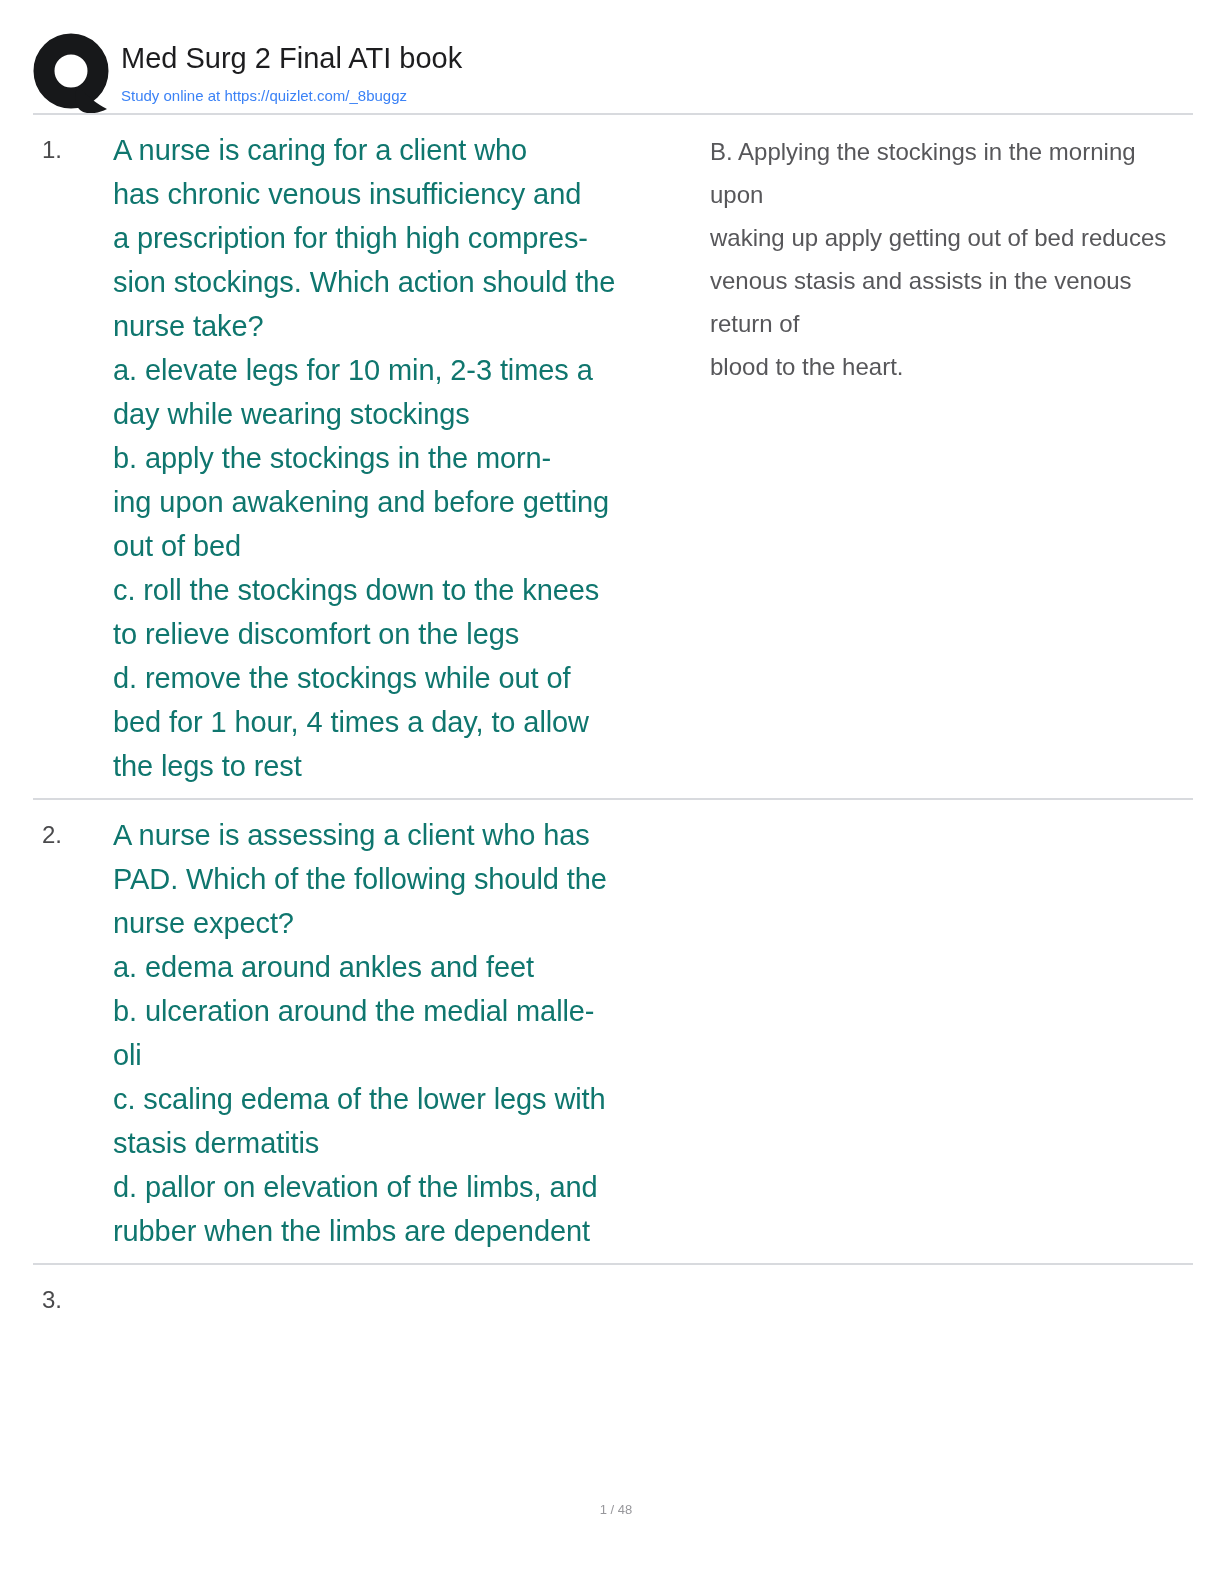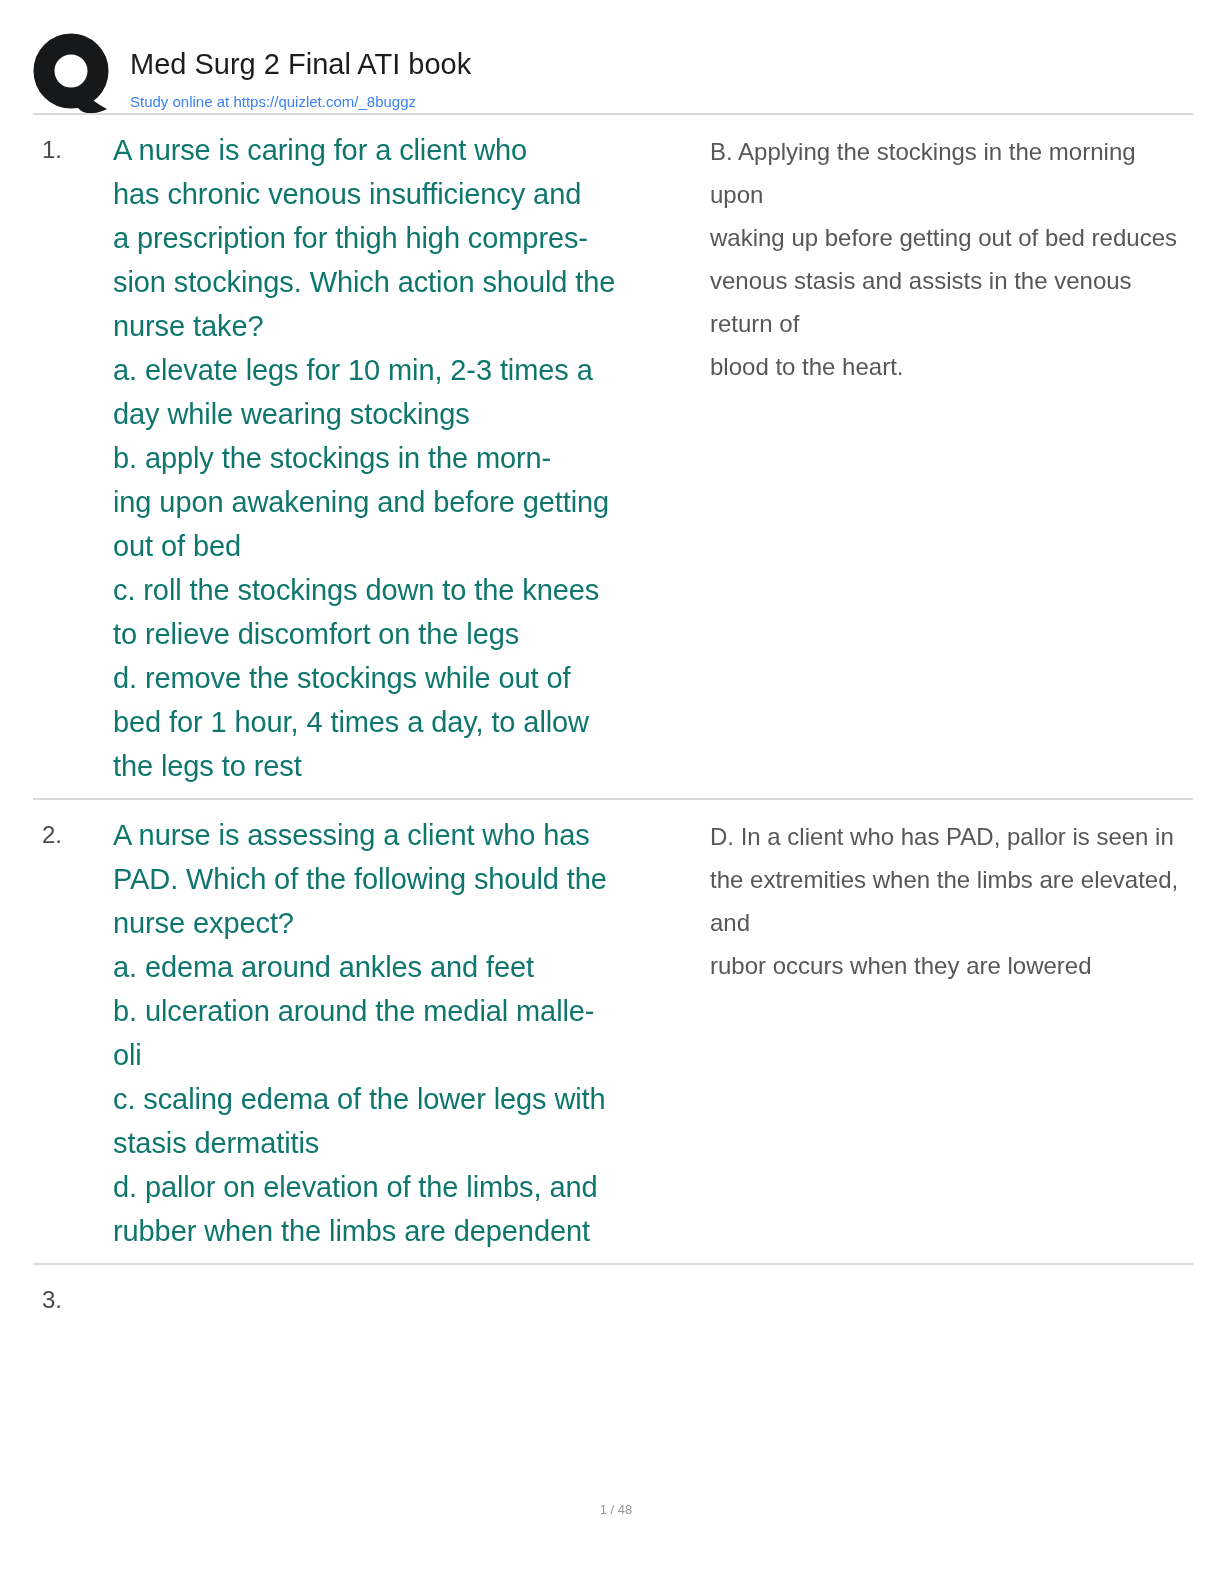--- a/index.html
+++ b/index.html
@@ -1,21 +1,21 @@
 <!DOCTYPE html>
 <html><head>
 <meta charset="utf-8">
 <style>
   html,body{margin:0;padding:0;background:#ffffff;}
   body{width:1224px;height:1584px;overflow:hidden;}
   .page{
     position:relative;width:1224px;height:1584px;background:#fff;
     font-family:"Liberation Sans",sans-serif;
   }
-  .header{display:flex;align-items:flex-end;padding:33px 31px 0 33px;gap:17px;}
+  .header{display:flex;align-items:flex-start;padding:33px 31px 0 33px;gap:8px;}
   .logo{width:80px;height:80px;flex:none;}
   .logo svg{display:block;width:80px;height:80px;}
   .head-text{display:flex;flex-direction:column;}
   .title{margin:8px 0 0 0;font-size:29px;font-weight:400;color:#1d1d1f;line-height:34px;}
   .subtitle{margin-top:10px;font-size:15px;font-weight:300;color:#3b82f6;line-height:22px;}
   .rule{height:2px;background:#d8dade;margin-left:33px;margin-right:31px;}
   .qa-item{
     display:grid;
     grid-template-columns:71px 582px 1fr;
     padding:13px 31px 10px 42px;
@@ -67,42 +67,39 @@
 day while wearing stockings
 b. apply the stockings in the morn-
 ing upon awakening and before getting
 out of bed
 c. roll the stockings down to the knees
 to relieve discomfort on the legs
 d. remove the stockings while out of
 bed for 1 hour, 4 times a day, to allow
 the legs to rest</div>
       <div class="atext">B. Applying the stockings in the morning upon
-waking up before getting out of bed reduces
+waking up apply getting out of bed reduces
 venous stasis and assists in the venous return of
 blood to the heart.</div>
     </section>
 
     <div class="rule"></div>
 
     <section class="qa-item">
       <div class="qnum">2.</div>
       <div class="qtext">A nurse is assessing a client who has
 PAD. Which of the following should the
 nurse expect?
 a. edema around ankles and feet
 b. ulceration around the medial malle-
 oli
 c. scaling edema of the lower legs with
 stasis dermatitis
 d. pallor on elevation of the limbs, and
 rubber when the limbs are dependent</div>
-      <div class="atext">D. In a client who has PAD, pallor is seen in
-the extremities when the limbs are elevated, and
-rubor occurs when they are lowered</div>
     </section>
 
     <div class="rule"></div>
 
     <section class="qa-item">
       <div class="qnum">3.</div>
     </section>
 
   </main>
 

